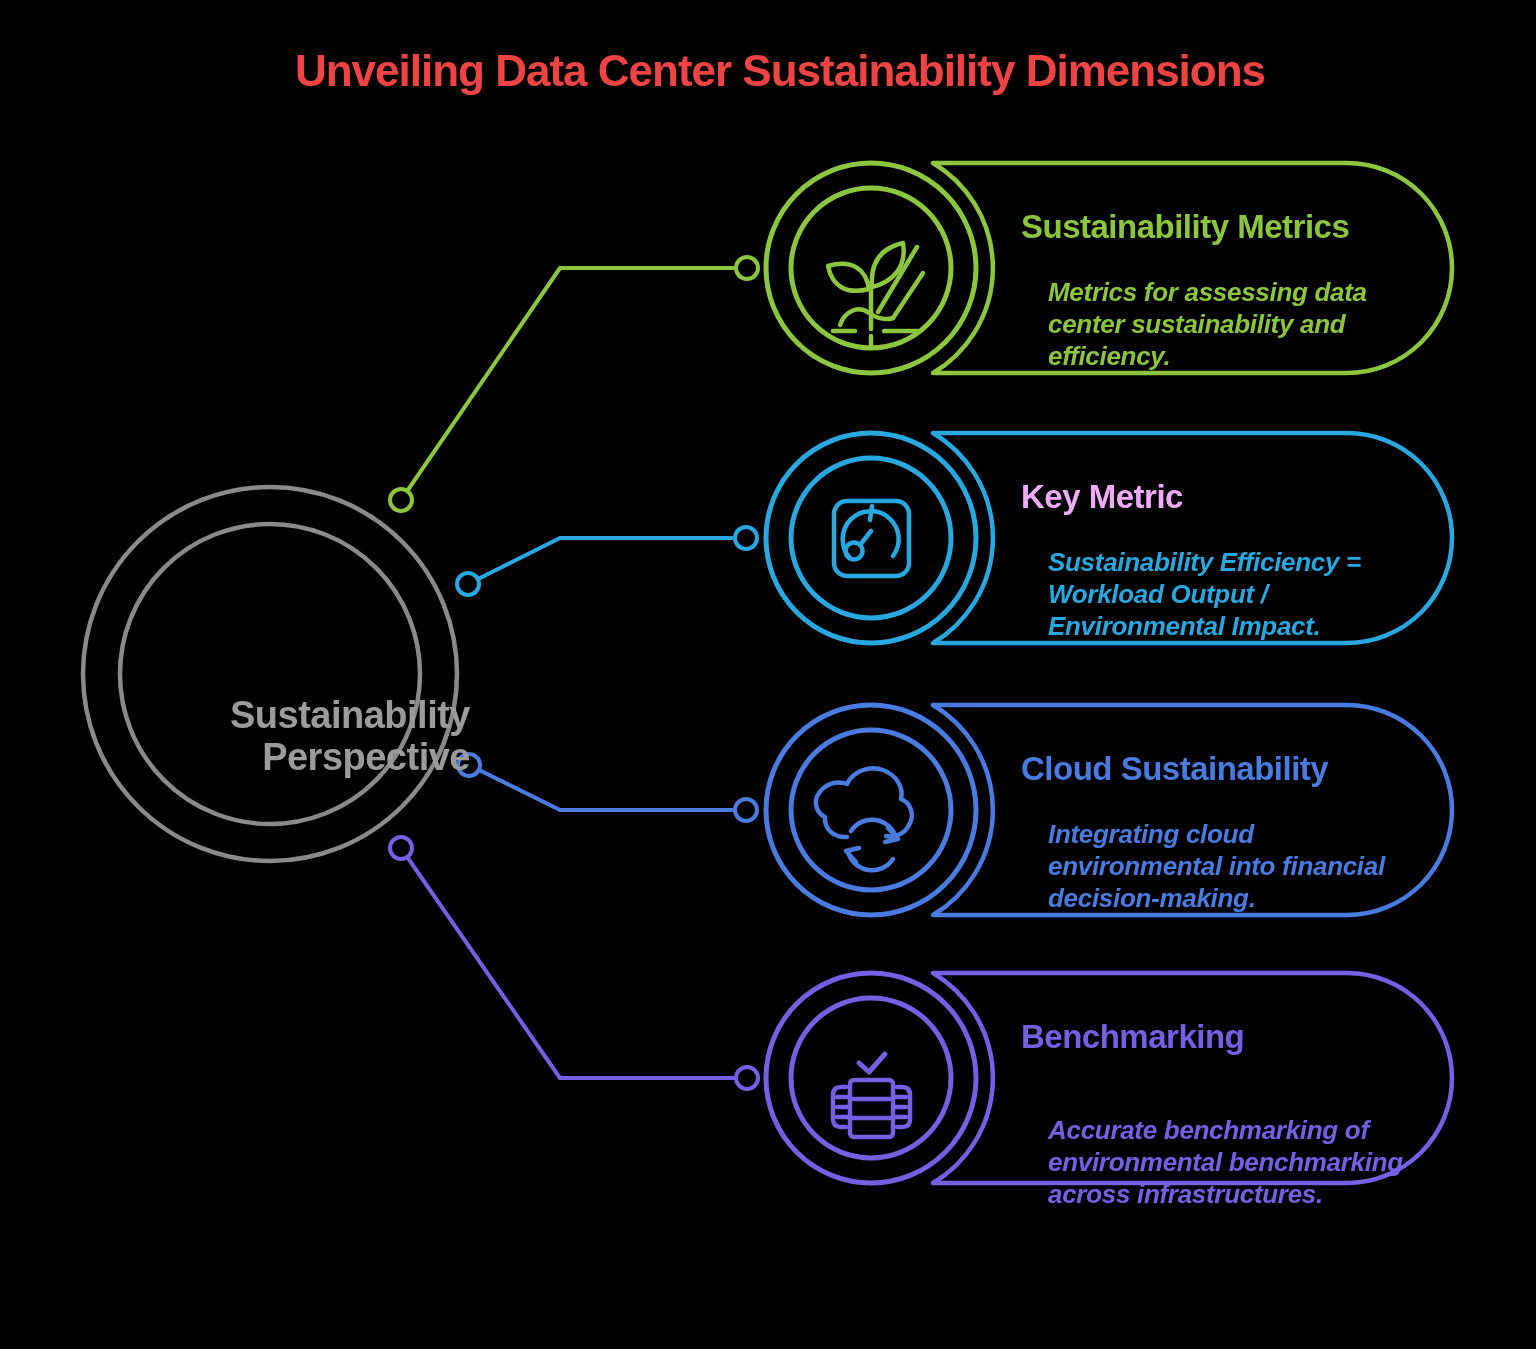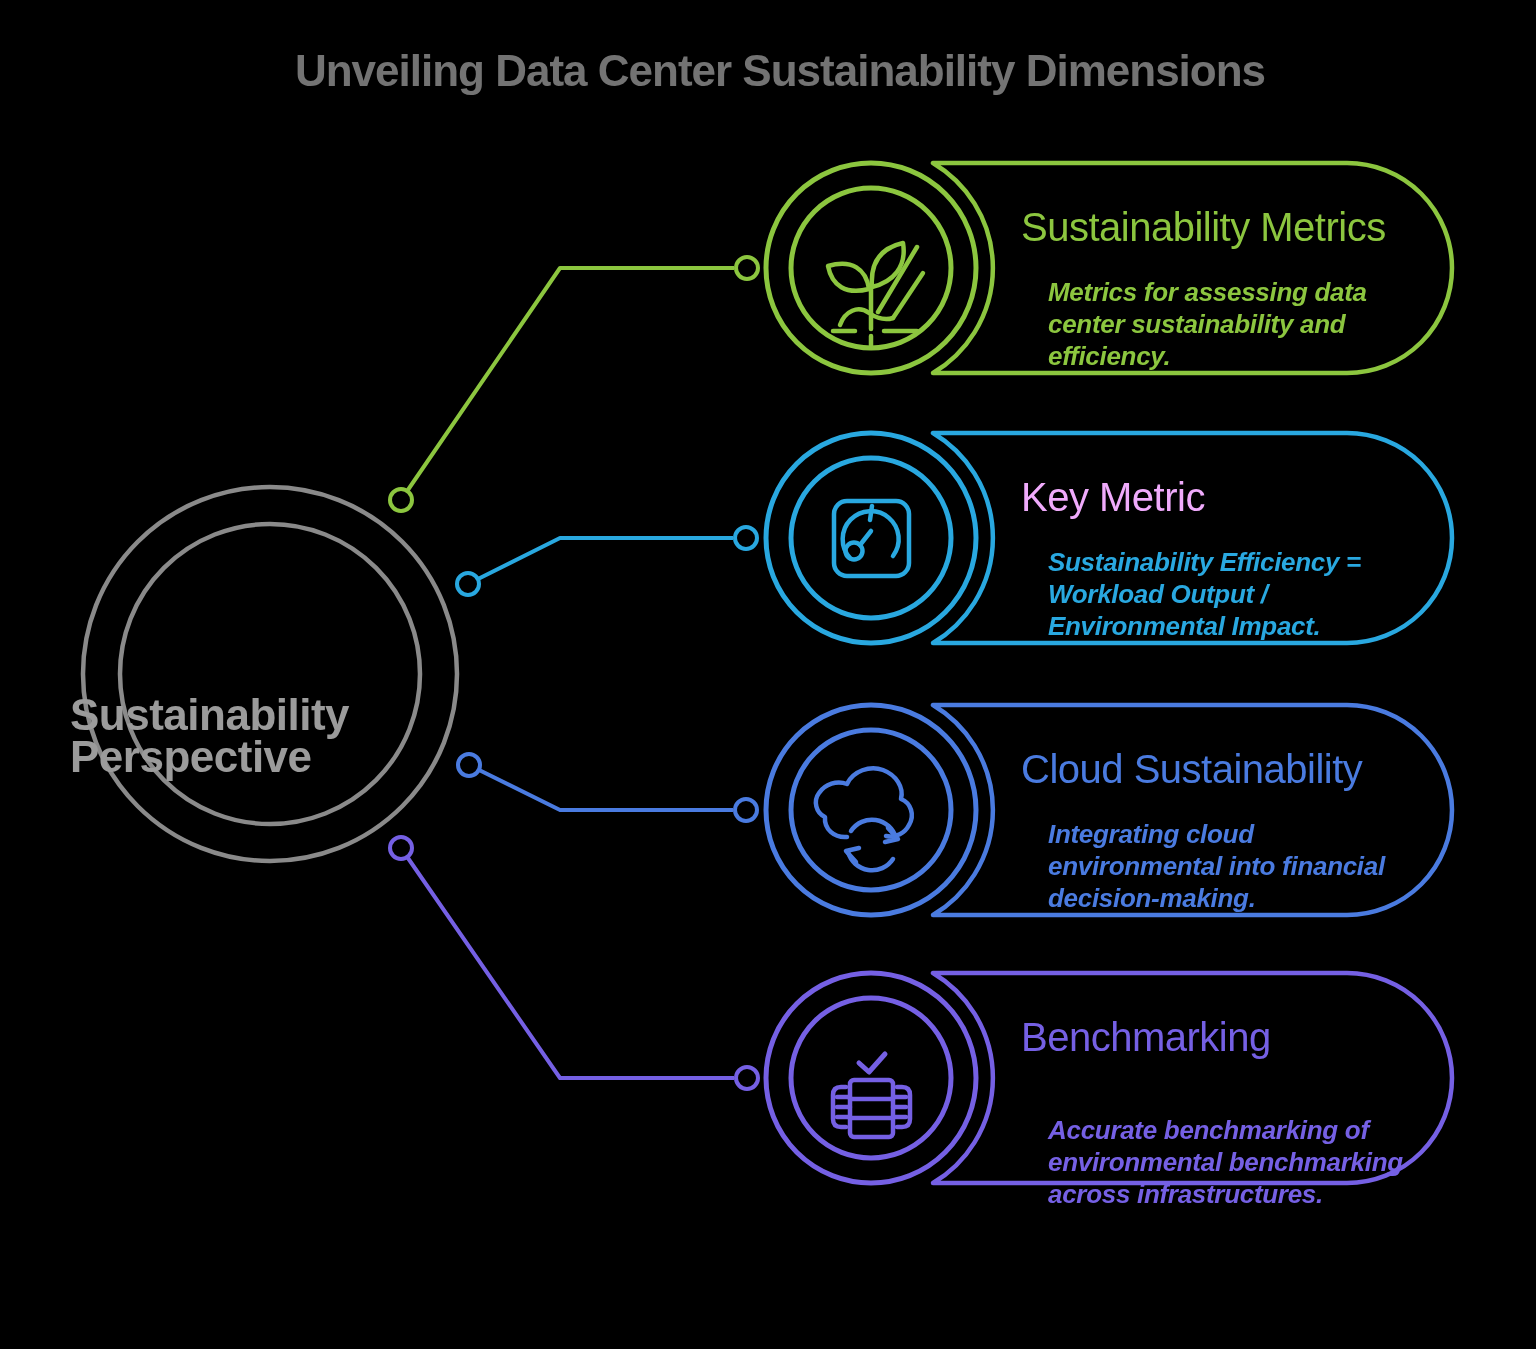--- a/index.html
+++ b/index.html
@@ -18,33 +18,33 @@
     text-align: center;
     font-size: 44px;
     font-weight: bold;
     letter-spacing: -1px;
     line-height: 48px;
     color: #3F4347;
   }
   .center-label {
     position: absolute;
     left: 70px; top: 694px; width: 400px;
-    text-align: left;
-    font-size: 44px;
+    text-align: right;
+    font-size: 38px;
     font-weight: bold;
     letter-spacing: -0.5px;
     line-height: 42px;
     color: #9B9B9B;
   }
   .card-title {
     position: absolute;
     left: 1021px;
     width: 420px;
-    font-size: 40px;
-    font-weight: normal;
+    font-size: 33px;
+    font-weight: bold;
     letter-spacing: -0.5px;
     line-height: 36px;
   }
   .card-body {
     position: absolute;
     left: 1048px;
     width: 400px;
     font-size: 26px;
     font-weight: 600;
     letter-spacing: -0.3px;
@@ -145,21 +145,21 @@
         <path d="M 850 1099 L 893 1099"></path>
         <path d="M 850 1118 L 893 1118"></path>
         <path d="M 846 1087 H 841 Q 833 1087 833 1095 V 1119 Q 833 1127 841 1127 H 846"></path>
         <path d="M 837 1097 H 850 M 837 1107 H 850 M 837 1117 H 850"></path>
         <path d="M 897 1087 H 902 Q 910 1087 910 1095 V 1119 Q 910 1127 902 1127 H 897"></path>
         <path d="M 893 1097 H 906 M 893 1107 H 906 M 893 1117 H 906"></path>
       </g>
     </g>
   </svg>
 
-  <div class="page-title" style="color: #737373; padding-left: 24px;">Unveiling Data Center Sustainability Dimensions</div>
+  <div class="page-title" style="color: #ef4444; padding-left: 24px;">Unveiling Data Center Sustainability Dimensions</div>
 
   <div class="center-label" style="color: rgb(155, 155, 155);">
     <div>Sustainability</div>
     <div>Perspective</div>
   </div>
 
   <div class="card-title t1" style="color: rgb(140, 198, 63);">Sustainability Metrics</div>
   <div class="card-body b1" style="color: rgb(140, 198, 63);">
     <div>Metrics for assessing data</div>
     <div>center sustainability and</div>

